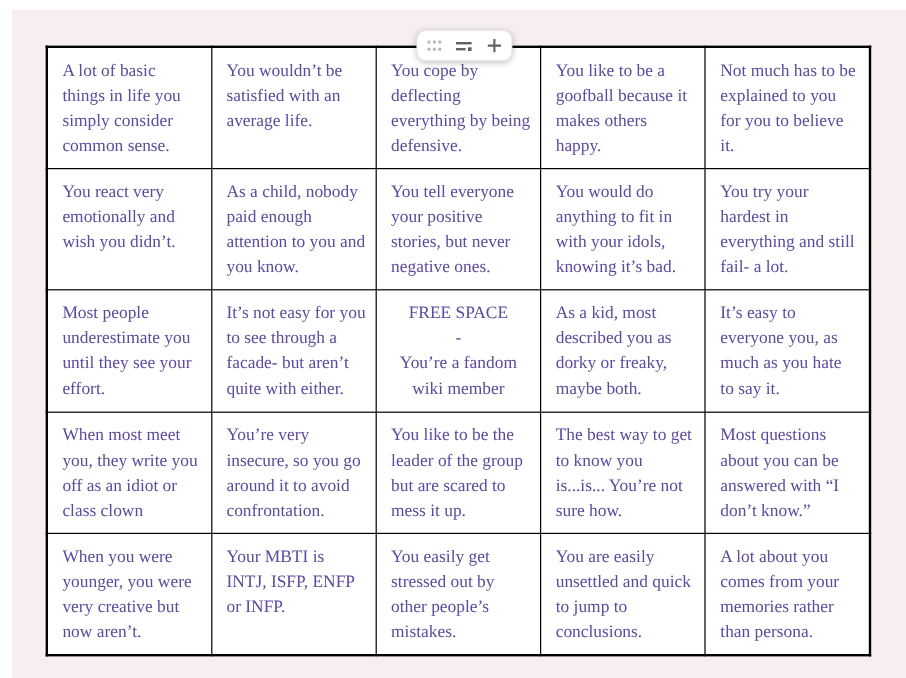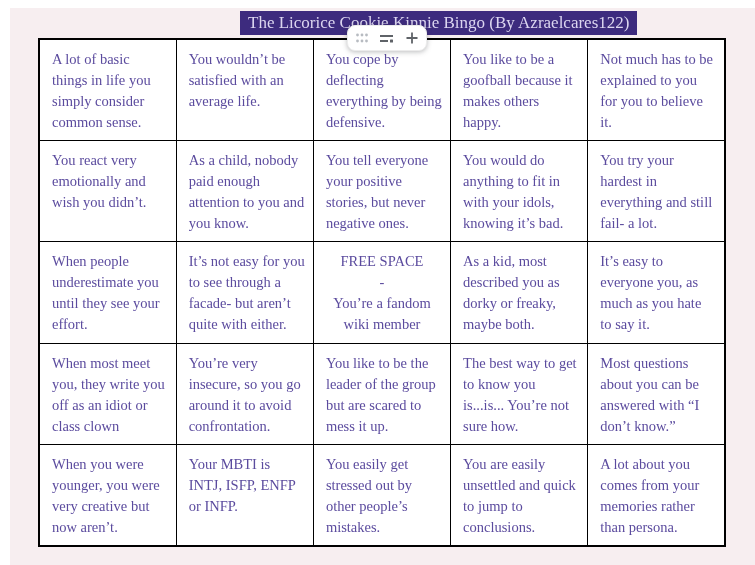--- a/index.html
+++ b/index.html
@@ -78,40 +78,39 @@
     border-radius: 4px;
     cursor: pointer;
   }
   .tb-btn svg { display: block; }
 </style>
 </head>
 <body>
 
 <div class="doc-canvas">
 
-  <div class="doc-title">The Licorice Cookie Kinnie Bingo (By Azraelcares122)</div>
 
   <table class="bingo-table">
     <tbody>
         <tr>
           <td>A lot of basic things in life you simply consider common sense.</td>
           <td>You wouldn’t be satisfied with an average life.</td>
           <td>You cope by deflecting everything by being defensive.</td>
           <td>You like to be a goofball because it makes others happy.</td>
           <td>Not much has to be explained to you for you to believe it.</td>
         </tr>
         <tr>
           <td>You react very emotionally and wish you didn’t.</td>
           <td>As a child, nobody paid enough attention to you and you know.</td>
           <td>You tell everyone your positive stories, but never negative ones.</td>
           <td>You would do anything to fit in with your idols, knowing it’s bad.</td>
           <td>You try your hardest in everything and still fail- a lot.</td>
         </tr>
         <tr>
-          <td>When people underestimate you until they see your effort.</td>
+          <td>Most people underestimate you until they see your effort.</td>
           <td>It’s not easy for you to see through a facade- but aren’t quite with either.</td>
           <td class="free-space">FREE SPACE
 -
 You’re a fandom wiki member</td>
           <td>As a kid, most described you as dorky or freaky, maybe both.</td>
           <td>It’s easy to everyone you, as much as you hate to say it.</td>
         </tr>
         <tr>
           <td>When most meet you, they write you off as an idiot or class clown</td>
           <td>You’re very insecure, so you go around it to avoid confrontation.</td>

